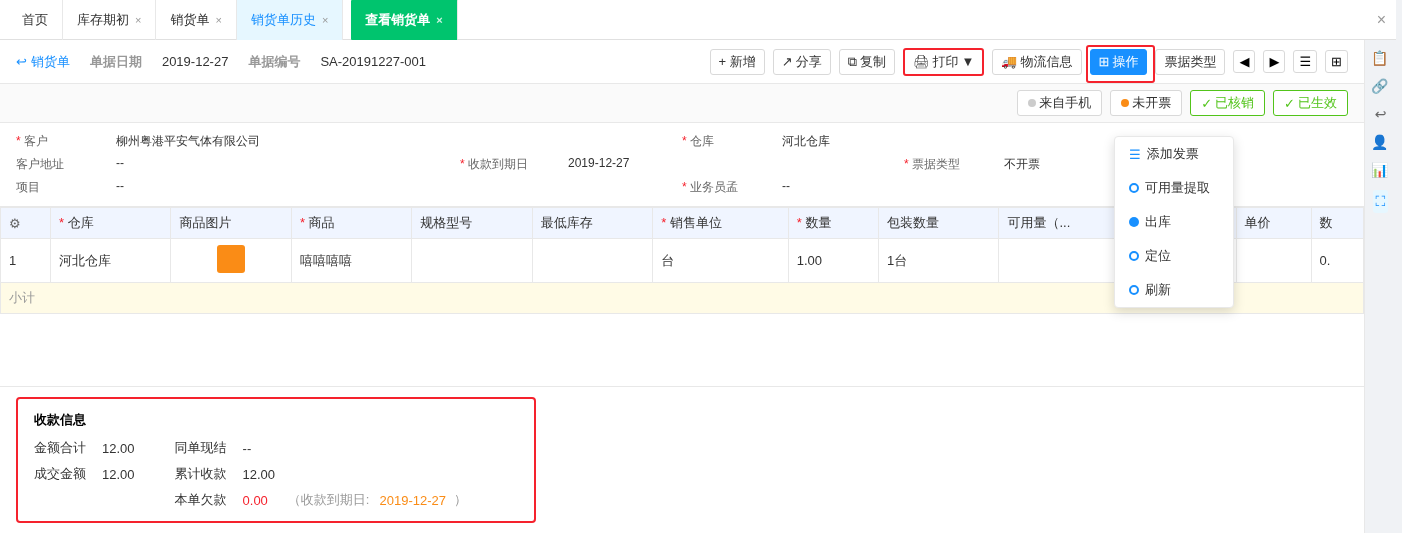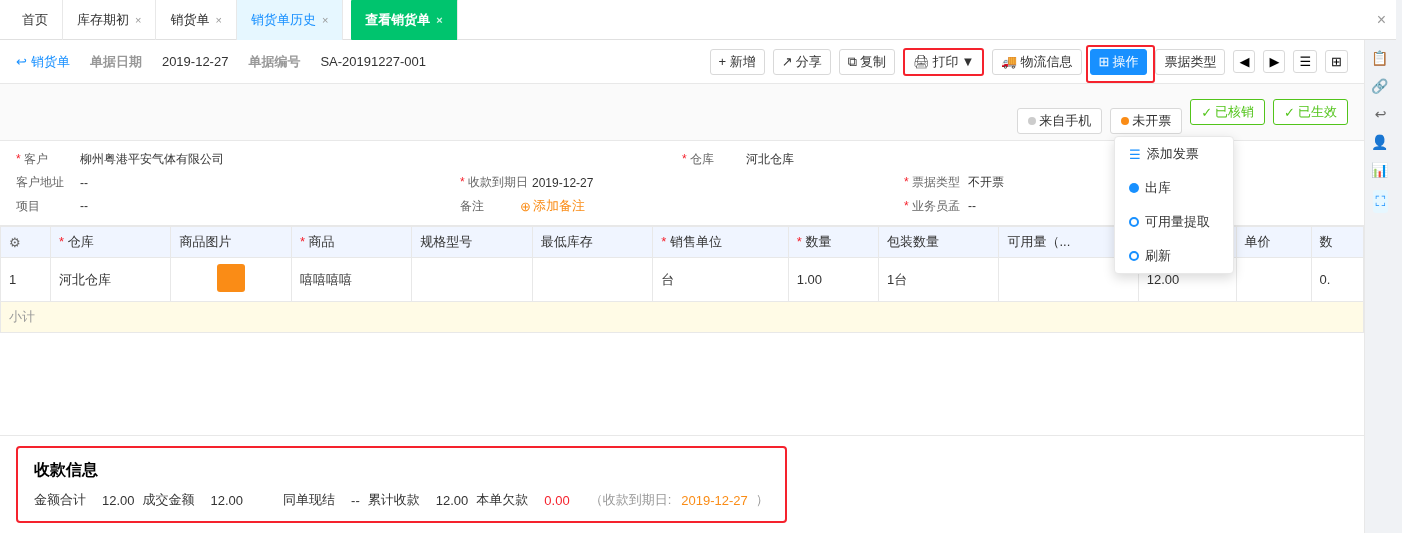--- a/index.html
+++ b/index.html
@@ -48,33 +48,33 @@
     .btn-layout-icon { padding: 3px 5px; border: 1px solid #d9d9d9; border-radius: 3px; cursor: pointer; background: #fff; }
 
     
     .sub-toolbar {
       display: flex; align-items: center; padding: 6px 16px; border-bottom: 1px solid #e8e8e8;
       background: #fafafa; gap: 8px;
     }
     .sub-btn {
       display: flex; align-items: center; gap: 3px; padding: 3px 10px;
       border: 1px solid #d9d9d9; border-radius: 3px; cursor: pointer; background: #fff;
-      font-size: 12px; color: #333; margin-top: 18px;
+      font-size: 12px; color: #333;
     }
     .sub-btn .dot { width: 8px; height: 8px; border-radius: 50%; display: inline-block; }
     .sub-btn .dot.grey { background: #ccc; }
     .sub-btn .dot.orange { background: #fa8c16; }
     .sub-btn-check { display: flex; align-items: center; gap: 3px; padding: 3px 10px; border: 1px solid #52c41a; border-radius: 3px; cursor: pointer; background: #fff; font-size: 12px; color: #52c41a; }
     .sub-btn-sold { display: flex; align-items: center; gap: 3px; padding: 3px 10px; border: 1px solid #52c41a; border-radius: 3px; cursor: pointer; background: #fff; font-size: 12px; color: #52c41a; }
     .spacer { flex: 1; }
 
     
     .form-area { padding: 10px 16px; display: flex; flex-direction: column; gap: 6px; border-bottom: 1px solid #e8e8e8; }
     .form-row { display: flex; align-items: center; gap: 0; }
-    .form-field { display: flex; align-items: center; flex: 1; }
+    .form-field { display: flex; align-items: flex-start; flex: 1; gap: 36px; }
     .form-field-label { color: #666; white-space: nowrap; min-width: 60px; font-size: 12px; }
     .form-field-label.required::before { content: "* "; color: #f5222d; }
     .form-field-value { color: #333; font-size: 12px; margin-left: 4px; }
     .add-note-btn { color: #fa8c16; cursor: pointer; display: flex; align-items: center; gap: 2px; font-size: 12px; }
 
     
     .table-container { flex: 1; overflow: auto; }
     table { width: 100%; border-collapse: collapse; font-size: 12px; }
     thead tr { background: #f0f5ff; }
     thead th {
@@ -86,23 +86,23 @@
     tbody tr:nth-child(2) { background: #fffbe6; }
     tbody td { padding: 6px 8px; border: 1px solid #e8e8e8; color: #333; }
     .settings-icon { cursor: pointer; color: #666; }
 
     
     .bottom-panel { display: flex; padding: 10px 16px; background: #fff; border-top: 1px solid #e8e8e8; }
     .payment-info {
       border: 2px solid #f5222d; border-radius: 4px; padding: 12px 16px;
       min-width: 520px; background: #fff;
     }
-    .payment-title { font-weight: bold; font-size: 16px; margin-bottom: 10px; }
+    .payment-title { font-weight: bold; font-size: 13px; margin-bottom: 10px; }
     .payment-rows { display: flex; gap: 40px; }
-    .payment-col { display: flex; gap: 8px; }
+    .payment-col { display: flex; flex-direction: column; gap: 8px; }
     .payment-row { display: flex; align-items: center; gap: 8px; font-size: 12px; }
     .payment-row-label { color: #333; min-width: 60px; }
     .payment-row-value { color: #333; }
     .payment-row-value.red { color: #f5222d; }
     .payment-row-value.orange { color: #fa8c16; }
 
     
     .dropdown-menu {
       position: absolute; top: 96px; right: 130px; background: #fff;
       border: 1px solid #e8e8e8; border-radius: 4px; box-shadow: 0 4px 12px rgba(0,0,0,0.15);
@@ -251,27 +251,20 @@
         </div>
         <div class="form-field">
           <span class="form-field-label required">票据类型</span>
           <span class="form-field-value">不开票</span>
         </div>
       </div>
       <div class="form-row">
         <div class="form-field">
           <span class="form-field-label">项目</span>
           <span class="form-field-value">--</span>
-        </div>
-        <div class="form-field">
-          <span class="form-field-label">备注</span>
-          <span class="add-note-btn">
-            <span>⊕</span>
-            <span>添加备注</span>
-          </span>
         </div>
         <div class="form-field">
           <span class="form-field-label required">业务员孟</span>
           <span class="form-field-value">--</span>
         </div>
       </div>
     </div>
 
     <div class="table-container">
       <table>
@@ -351,26 +344,30 @@
         </div>
       </div>
     </div>
 
     <div class="dropdown-menu">
       <div class="dropdown-item">
         <span class="item-icon blue">☰</span>
         <span>添加发票</span>
       </div>
       <div class="dropdown-item">
+        <span style="display:inline-block;width:10px;height:10px;border-radius:50%;border:2px solid #1890ff;"></span>
+        <span>可用量提取</span>
+      </div>
+      <div class="dropdown-item">
         <span style="display:inline-block;width:10px;height:10px;border-radius:50%;background:#1890ff;"></span>
         <span>出库</span>
       </div>
       <div class="dropdown-item">
         <span style="display:inline-block;width:10px;height:10px;border-radius:50%;border:2px solid #1890ff;"></span>
-        <span>可用量提取</span>
+        <span>定位</span>
       </div>
       <div class="dropdown-item">
         <span style="display:inline-block;width:10px;height:10px;border-radius:50%;border:2px solid #1890ff;"></span>
         <span>刷新</span>
       </div>
     </div>
 
   </div>
 
   <div class="right-sidebar">

